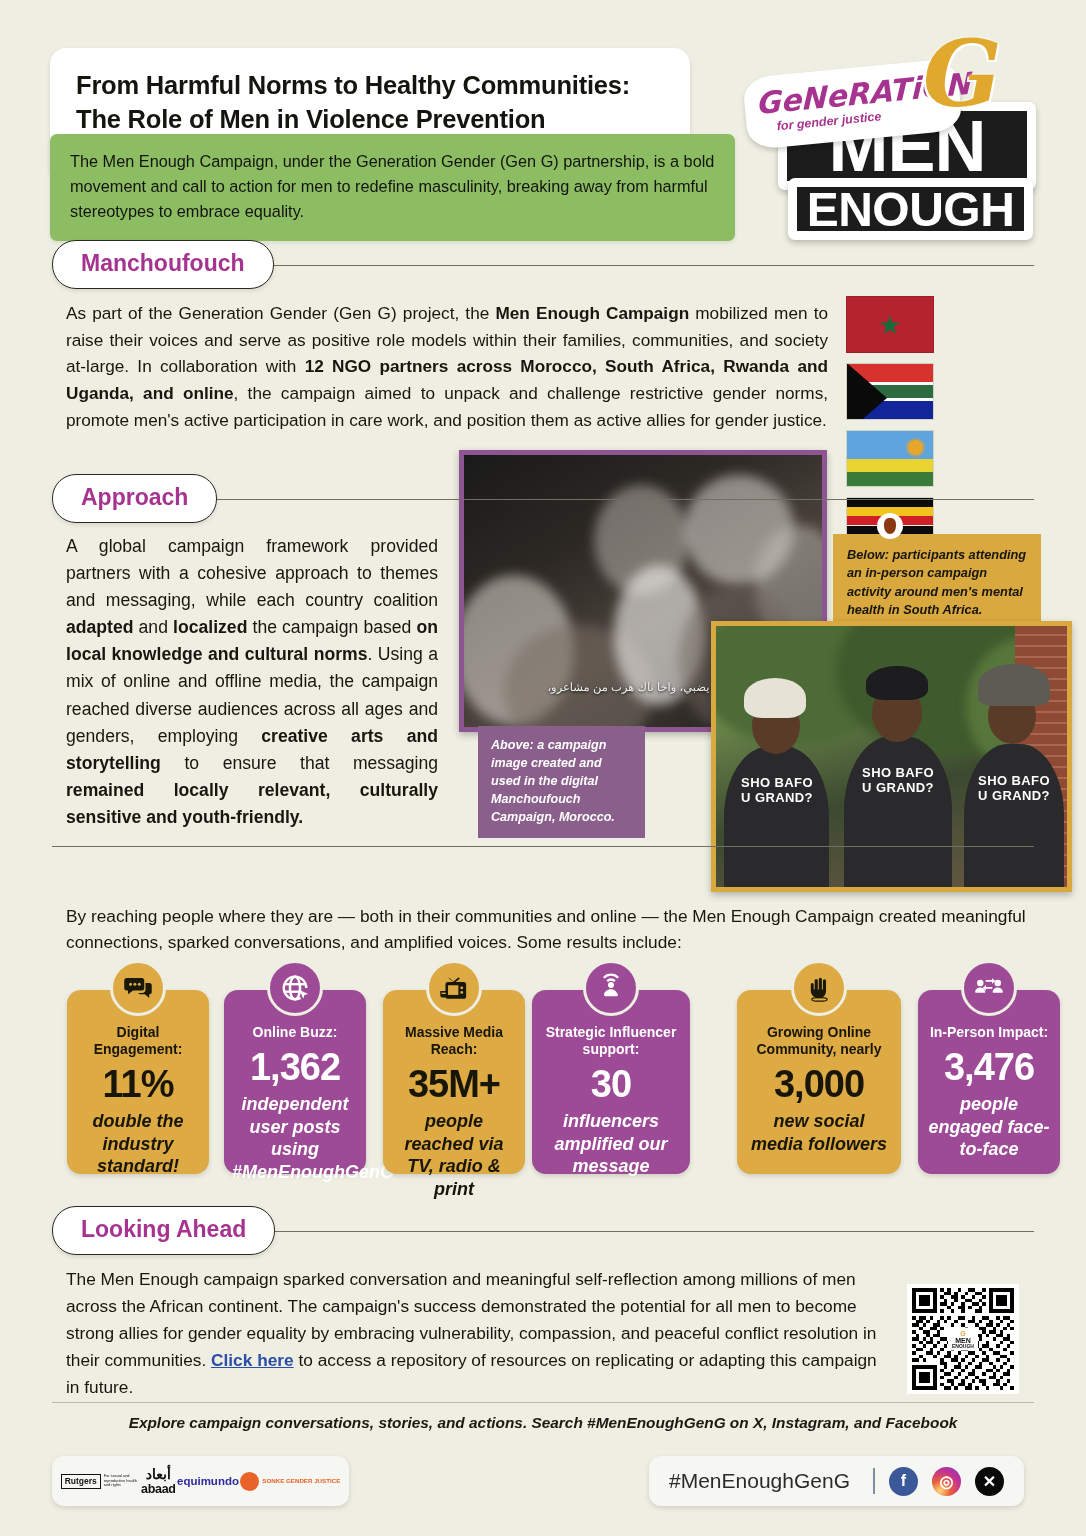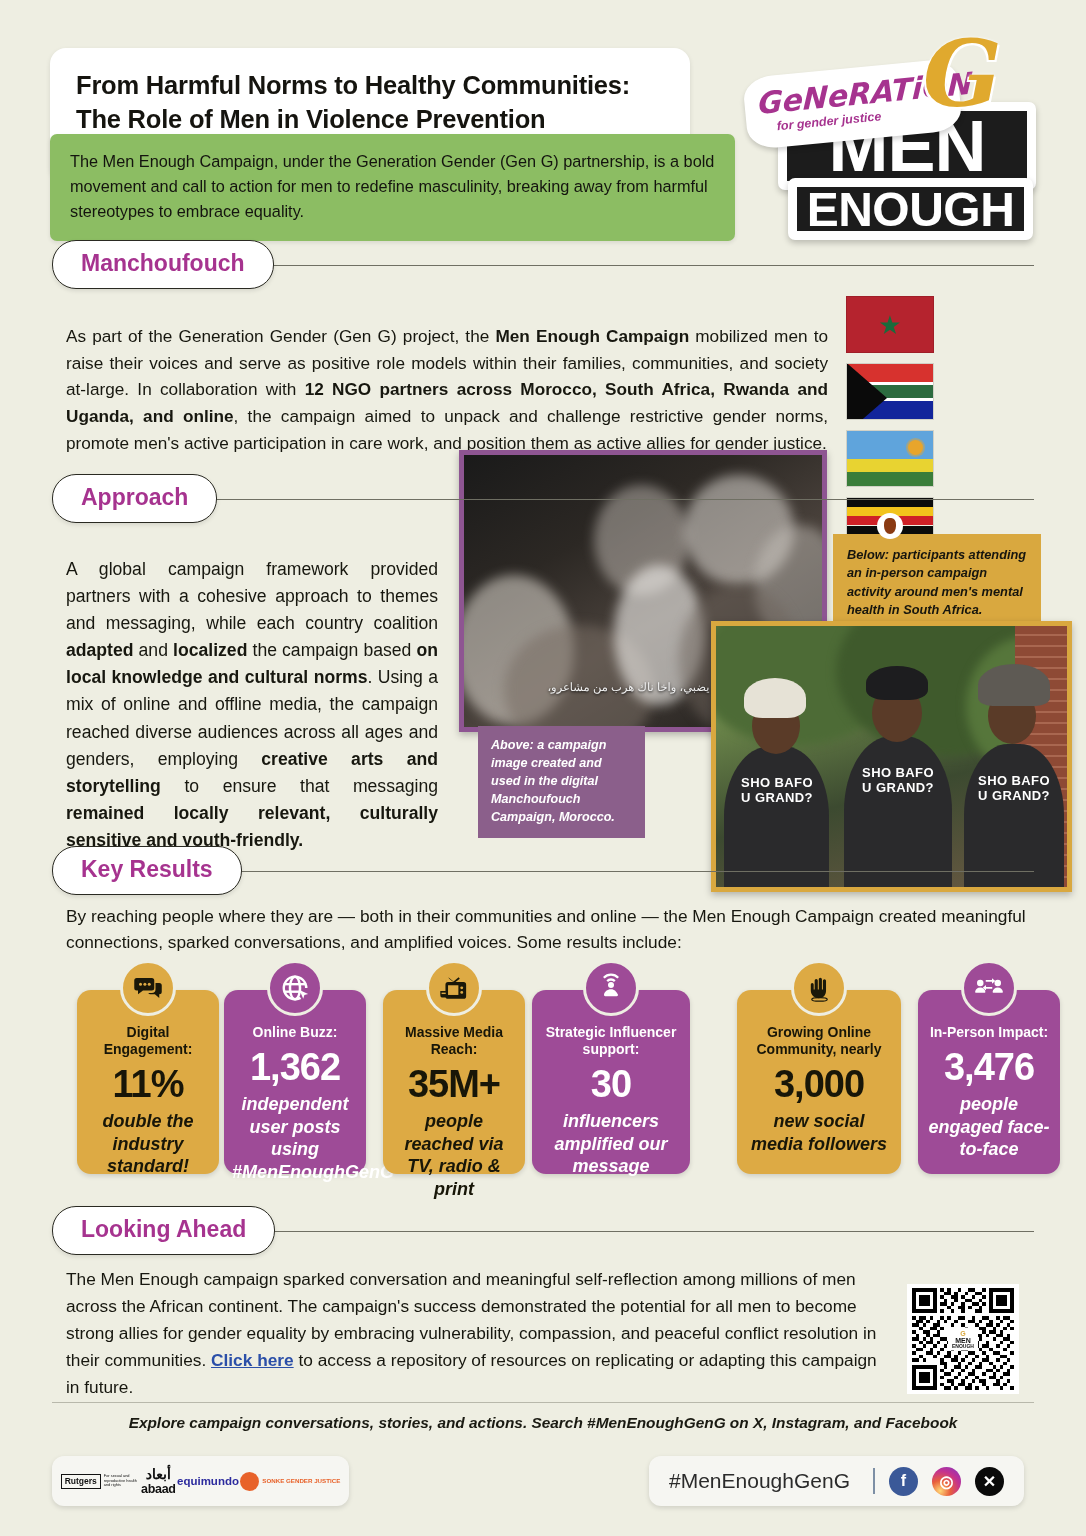--- a/index.html
+++ b/index.html
@@ -83,21 +83,21 @@
     box-shadow: 0 2px 4px rgba(0,0,0,.10);
   }
   .sec .rule {
     position: absolute; left: 0; top: 50%; height: 1.4px;
     background: #6f6f63; z-index: 1;
   }
 
   
   .body-txt { position: absolute; color: #17170f; }
   .body-txt b { font-weight: 800; }
-  .justified { text-align: justify; margin-top: 23px; }
+  .justified { text-align: justify; }
 
   
   .flags { position: absolute; left: 846px; top: 296px; width: 190px; }
   .flag { width: 88px; height: 57px; display: inline-block; margin: 0 6px 10px 0;
           vertical-align: top; position: relative; overflow: hidden;
           border: 1px solid rgba(0,0,0,.12); }
   .f-ma { background: #b5232e; }
   .f-ma .star { position:absolute; left:50%; top:50%; transform:translate(-50%,-50%);
                 font-size: 26px; color: #1a6b3c; line-height: 1; }
   .f-za .b1{position:absolute;left:0;top:0;width:100%;height:33%;background:#d7322e;}
@@ -331,28 +331,27 @@
     <div class="head" style="left:272px; top:62px; width:48px; height:56px;"></div>
     <div class="hat" style="left:262px; top:38px; width:72px; height:42px; background:#5e5a54; border-radius:50% 50% 20% 20%;"></div>
     <div class="tee" style="left:250px; top:148px; width:96px;">
       <span>SHO BAFO</span><br>
       <span>U GRAND?</span>
     </div>
   </div>
 
   <div class="sec" style="left:52px; top:846px; width:982px;">
     <div class="rule" style="width:982px;"></div>
-    <span class="tab">Key Results</span>
   </div>
 
   <div class="body-txt" style="left:66px; top:904px; width:960px; font-size:17.3px; line-height:1.5;">By reaching people where they are — both in their communities and online — the Men Enough Campaign created meaningful connections, sparked conversations, and amplified voices. Some results include:</div>
 
   <div class="stats">
 
-    <div class="stat gold" style="left:12px;">
+    <div class="stat gold" style="left:2px;">
       <div class="badge">
         <svg width="30" height="30" viewBox="0 0 24 24">
             <path d="M3 4h12a2 2 0 0 1 2 2v6a2 2 0 0 1-2 2H8l-4 3v-3H3a2 2 0 0 1-2-2V6a2 2 0 0 1 2-2z"></path>
             <circle cx="6" cy="9" r="1.2" fill="#ddaa44"></circle>
             <circle cx="9.5" cy="9" r="1.2" fill="#ddaa44"></circle>
             <circle cx="13" cy="9" r="1.2" fill="#ddaa44"></circle>
             <path d="M19 8h2a2 2 0 0 1 2 2v5a2 2 0 0 1-2 2v3l-3.5-3H14a2 2 0 0 1-1.8-1.1H15a3 3 0 0 0 3-3V8z"></path>
           </svg>
       </div>
       <div class="lbl">Digital Engagement:</div>

